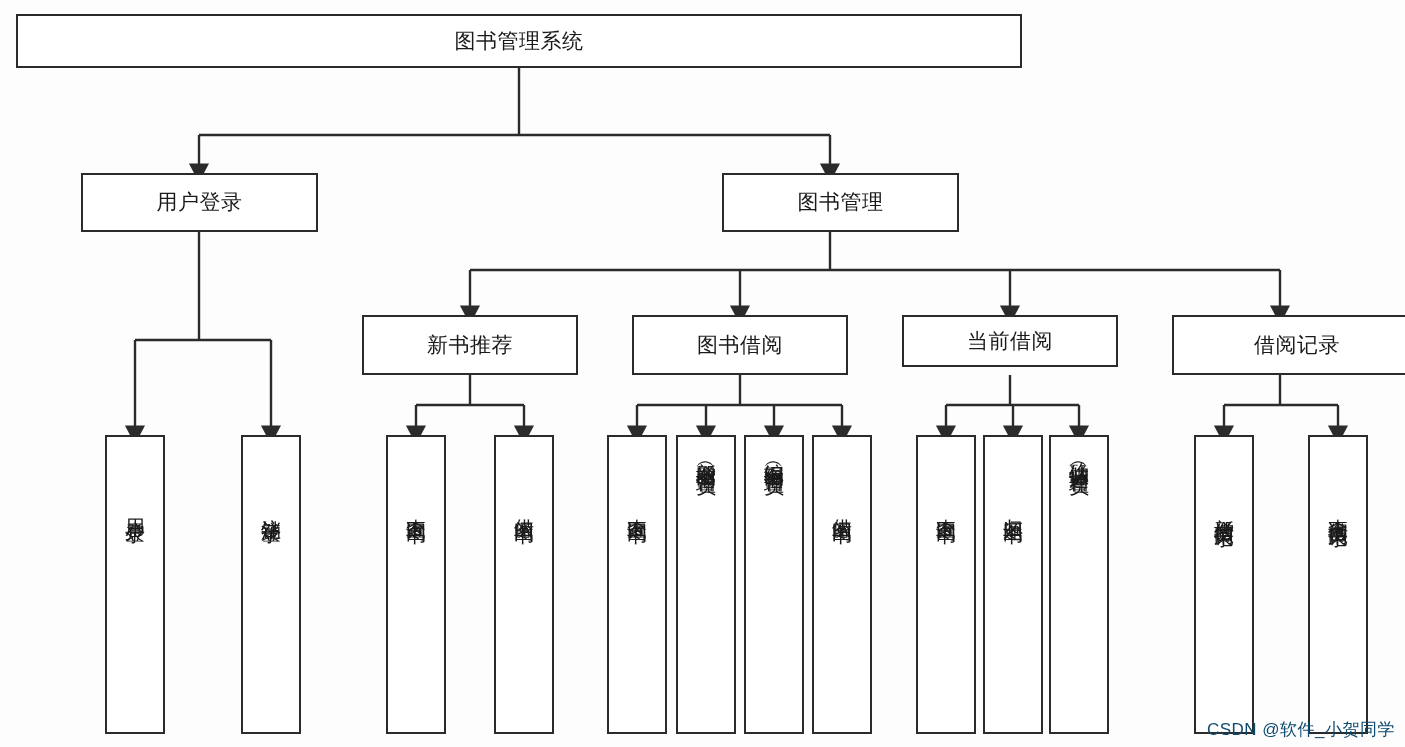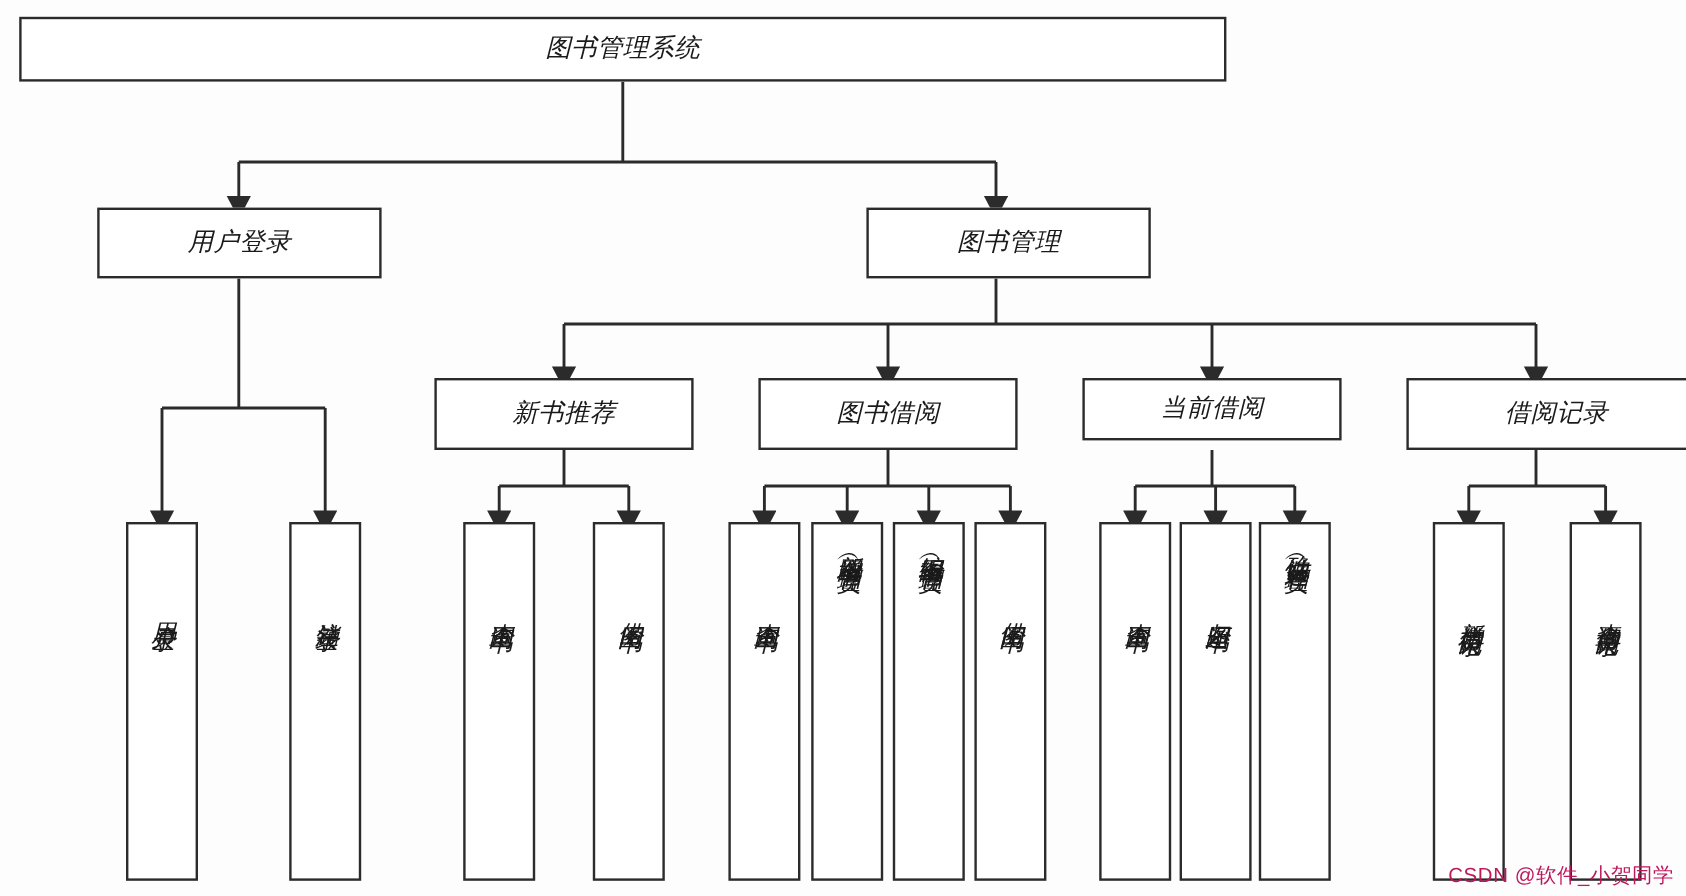--- a/index.html
+++ b/index.html
@@ -30,21 +30,20 @@
   }
   .node {
     position: absolute;
     box-sizing: border-box;
     background: #ffffff;
     border: 2px solid #2b2b2b;
     display: flex;
     align-items: center;
     justify-content: center;
     color: #1a1a1a;
-    font-style: italic;
   }
   .node-label {
     display: block;
     text-align: center;
     line-height: 1.18;
     white-space: nowrap;
   }
   .node.horizontal .node-label {
     font-size: 21px;
     letter-spacing: 0.5px;
@@ -69,21 +68,21 @@
     padding-top: 58px;
   }
   .node.vertical.tall .node-label {
     padding-top: 2px;
   }
   .watermark {
     position: absolute;
     right: 10px;
     bottom: 6px;
     font-size: 17px;
-    color: #be185d;
+    color: #0c4a6e;
     letter-spacing: 0.5px;
     user-select: none;
   }
 </style>
 </head>
 <body>
 
 <div id="diagram-root">
 
   <svg class="wires" viewBox="0 0 1405 747" xmlns="http://www.w3.org/2000/svg">

